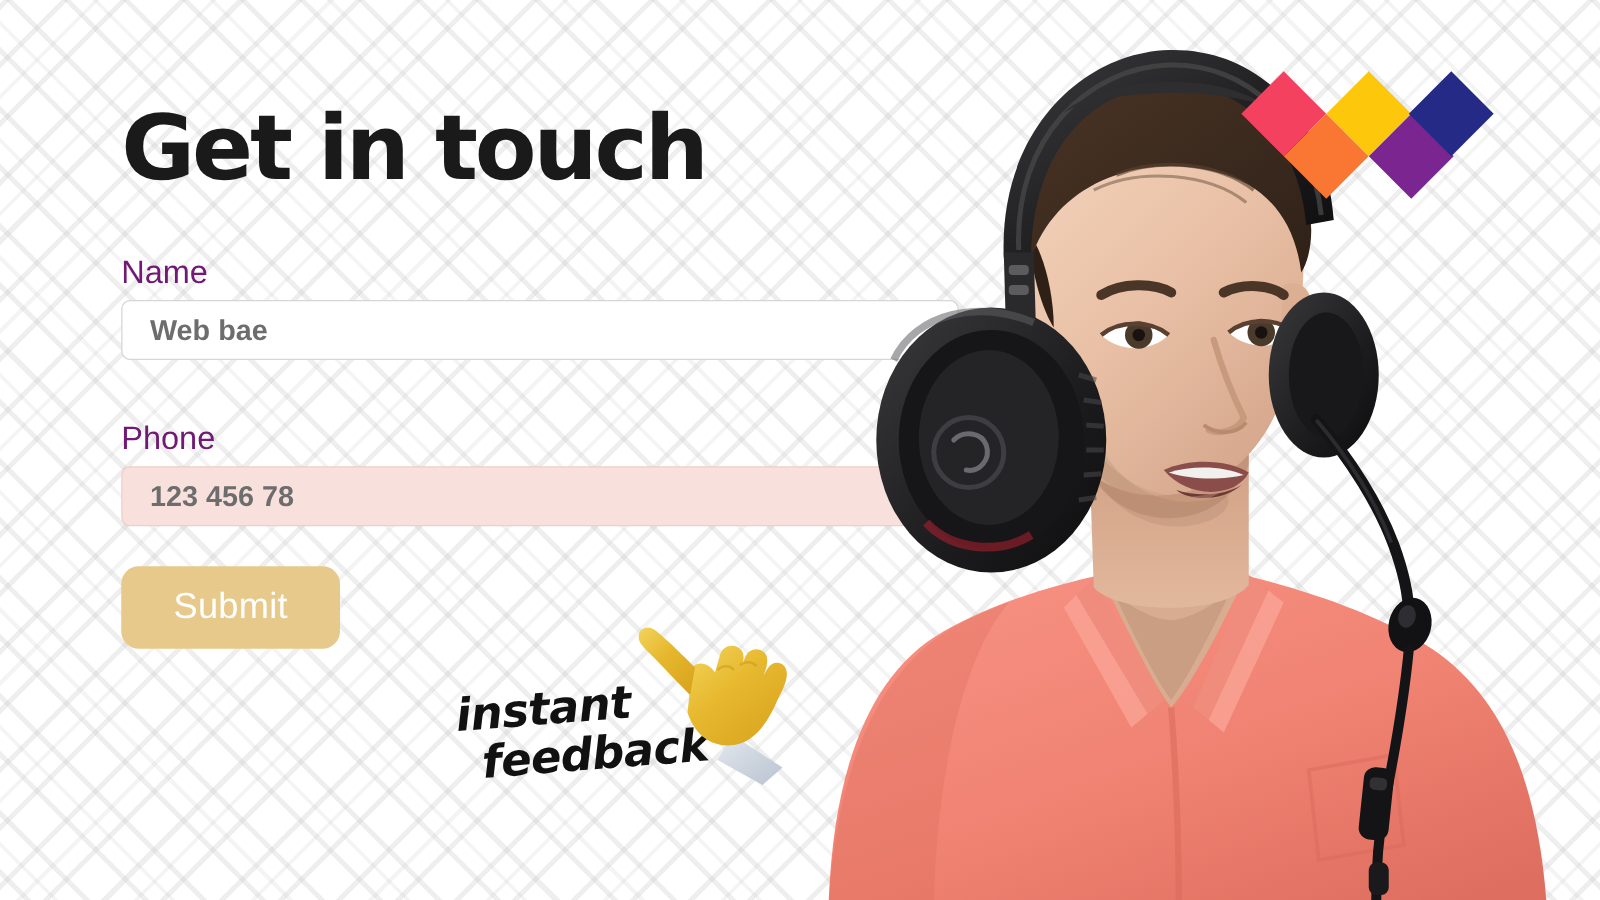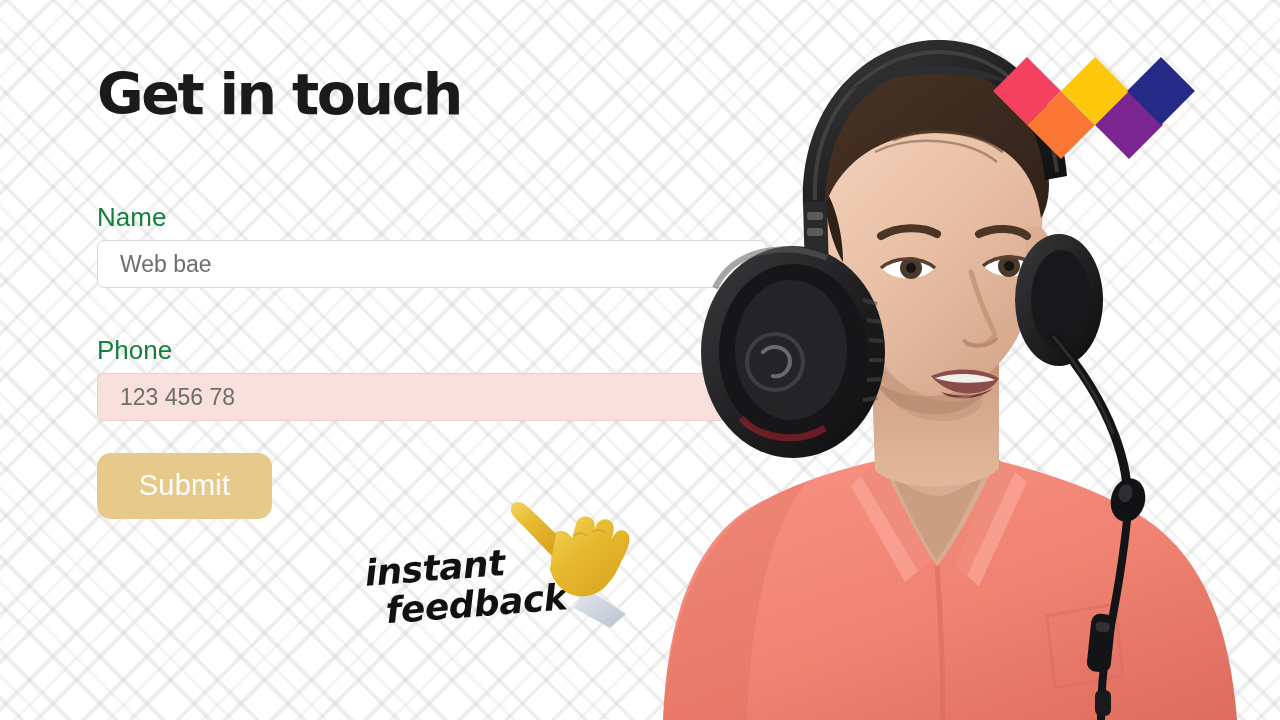--- a/index.html
+++ b/index.html
@@ -46,22 +46,22 @@
       repeating-linear-gradient(-45deg,
         rgba(0,0,0,0) 0px, rgba(0,0,0,0) 30px,
         rgba(205,205,205,0.22) 30px, rgba(205,205,205,0.22) 33px,
         rgba(0,0,0,0) 33px, rgba(0,0,0,0) 66.4px);
   }
 
   
   #page-title {
     position: absolute;
     left: 97px;
-    top: 66px;
-    font-size: 57px;
+    top: 82px;
+    font-size: 72px;
     font-weight: 700;
     letter-spacing: -2.5px;
     color: #1a1a1a;
     line-height: 1;
     white-space: nowrap;
     font-family: "DejaVu Sans", sans-serif;
   }
 
   
   #contact-form {
@@ -69,33 +69,33 @@
     left: 97px;
     top: 203px;
     width: 670px;
     z-index: 5;
   }
   .field-group { margin-bottom: 0; }
 
   .field-label {
     font-size: 26px;
     font-weight: 400;
-    color: #15803d;
+    color: #701a75;
     line-height: 1.15;
     margin-bottom: 7px;
     font-family: "Liberation Sans", sans-serif;
   }
 
   .field-input {
     display: block;
     width: 670px;
     height: 48px;
     border-radius: 7px;
     font-size: 23px;
-    font-weight: 400;
+    font-weight: 700;
     padding: 0 22px;
     color: #7f1d1d;
     font-family: "Liberation Sans", sans-serif;
     outline: none;
     line-height: 48px;
   }
   .field-input::placeholder { color: #6d6d6d; opacity: 1; }
 
   .field-neutral {
     background: #ffffff;

